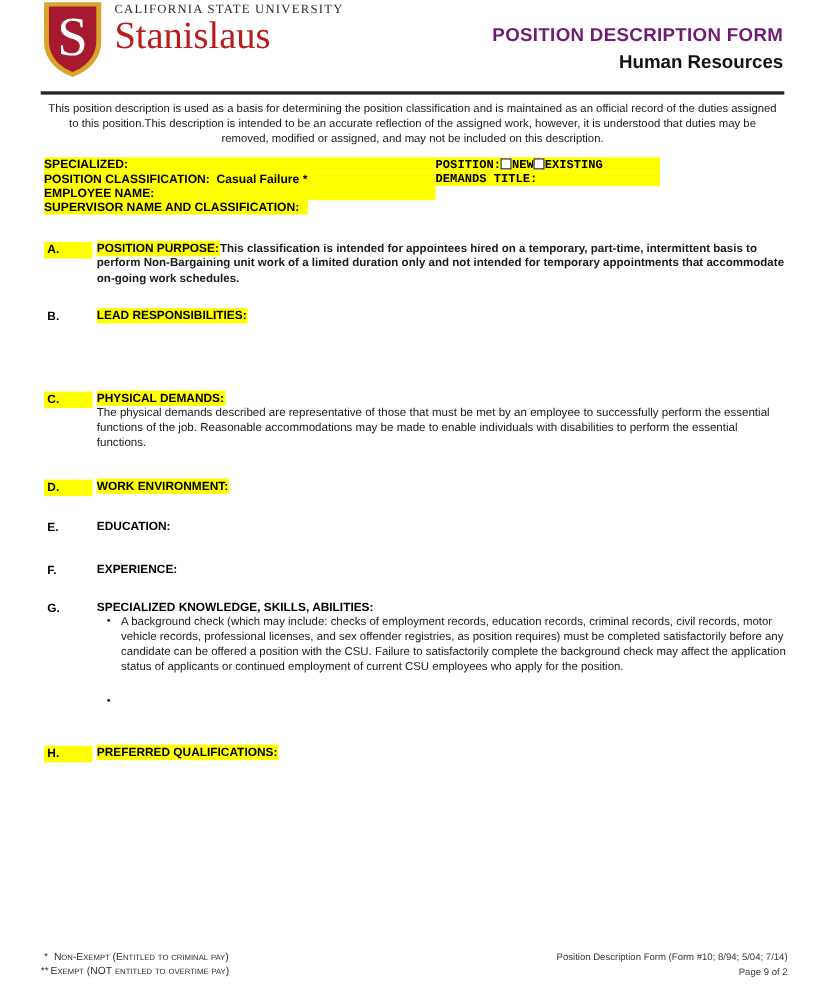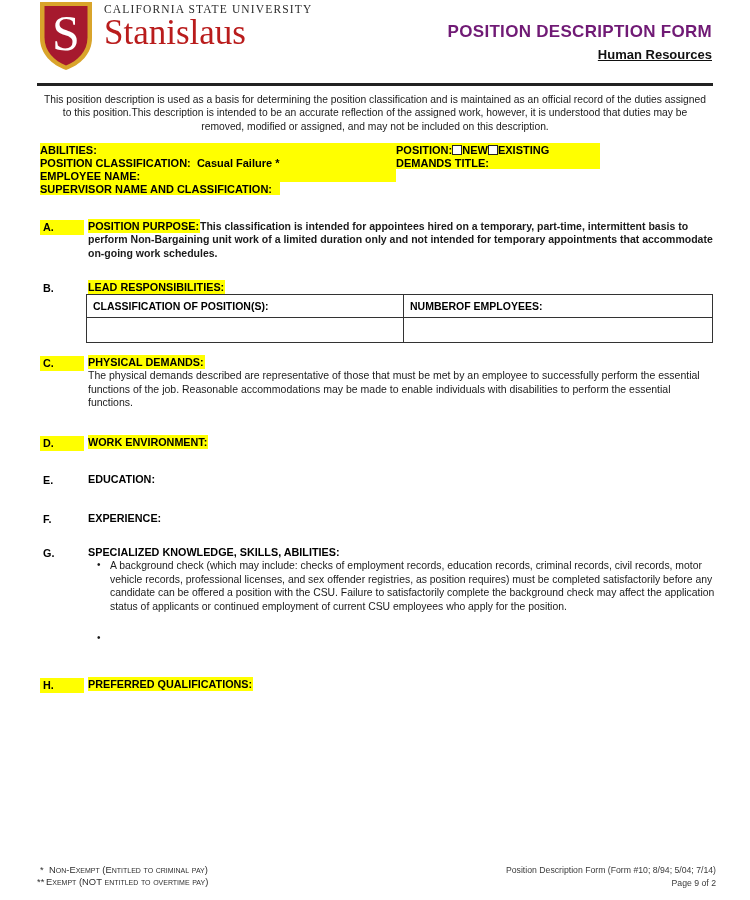--- a/index.html
+++ b/index.html
@@ -71,26 +71,25 @@
     text-align: right;
   }
   .form-title {
     font-size: 17px;
     font-weight: bold;
     letter-spacing: 0.3px;
     color: #701a75;
     white-space: nowrap;
   }
   .form-subtitle {
-    font-size: 13px;
+    font-size: 17px;
     font-weight: bold;
     color: #111111;
     margin-top: 5px;
     white-space: nowrap;
-    text-decoration: underline;
   }
   .header-rule {
     position: absolute;
     left: 37px;
     top: 83px;
     width: 676px;
     height: 3px;
     background: #222222;
   }
 
@@ -137,20 +136,21 @@
     left: 0;
     top: 0;
     height: 13px;
   }
   .f-right {
     position: absolute;
     left: 356px;
     top: 0;
     white-space: nowrap;
     padding: 1px 0 1px 0;
+    font-family: Liberation Mono, monospace;
   }
   .f-right-fill {
     position: absolute;
     left: 356px;
     top: 0;
     height: 13px;
   }
   .chk {
     display: inline-block;
     width: 8px;
@@ -321,21 +321,21 @@
     </div>
   </div>
   <div class="header-rule"></div>
 
   <div class="intro">This position description is used as a basis for determining the position classification and is maintained as an official record of the duties assigned to this position.This description is intended to be an accurate reflection of the assigned work, however, it is understood that duties may be removed, modified or assigned, and may not be included on this description.</div>
 
   <div class="fields">
 
     <div class="row">
       <span class="f-left-fill hl" style="width:356px"></span>
-      <span class="f-left">ABILITIES:</span>
+      <span class="f-left">SPECIALIZED:</span>
       <span class="f-right-fill hl" style="width:204px"></span>
       <span class="f-right"><span>POSITION:</span><span class="chk"></span><span>NEW</span><span class="chk"></span><span>EXISTING</span></span>
     </div>
 
     <div class="row">
       <span class="f-left-fill hl" style="width:356px"></span>
       <span class="f-left"><span>POSITION CLASSIFICATION:</span>&nbsp;&nbsp;<span>Casual Failure *</span></span>
       <span class="f-right-fill hl" style="width:204px"></span>
       <span class="f-right">DEMANDS TITLE:</span>
     </div>
@@ -359,32 +359,20 @@
     </div>
   </div>
 
   <div class="section" style="top:281px;">
     <div class="sec-letter"><span class="lt">B.</span></div>
     <div class="sec-body">
       <span class="sec-head sec-head-hl">LEAD RESPONSIBILITIES:</span>
     </div>
   </div>
 
-  <table class="lead-table">
-    <tbody>
-        <tr>
-      <td class="col1">CLASSIFICATION OF POSITION(S):</td>
-      <td>NUMBEROF EMPLOYEES:</td>
-    </tr>
-    <tr class="empty">
-      <td class="col1"></td>
-      <td></td>
-    </tr>
-  </tbody>
-    </table>
 
   <div class="section" style="top:356px;">
     <div class="sec-letter letter-hl"><span class="lt">C.</span></div>
     <div class="sec-body">
       <div><span class="sec-head sec-head-hl">PHYSICAL DEMANDS:</span></div>
       <div class="sec-para">The physical demands described are representative of those that must be met by an employee to successfully perform the essential functions of the job. Reasonable accommodations may be made to enable individuals with disabilities to perform the essential functions.</div>
     </div>
   </div>
 
   <div class="section" style="top:436px;">

